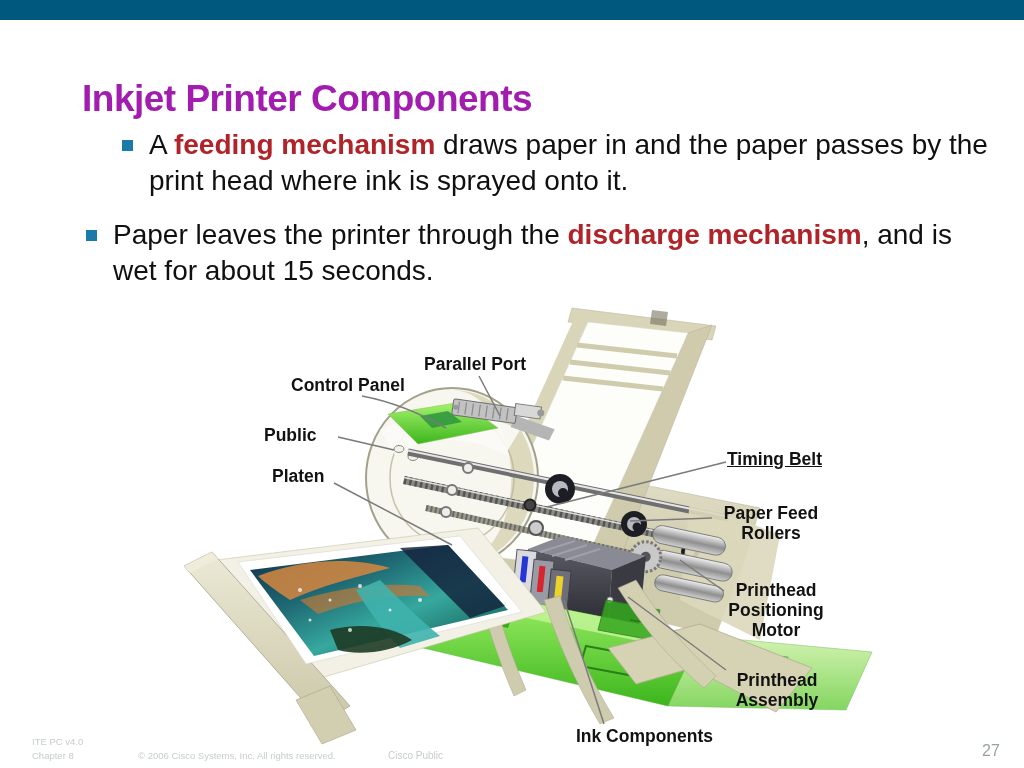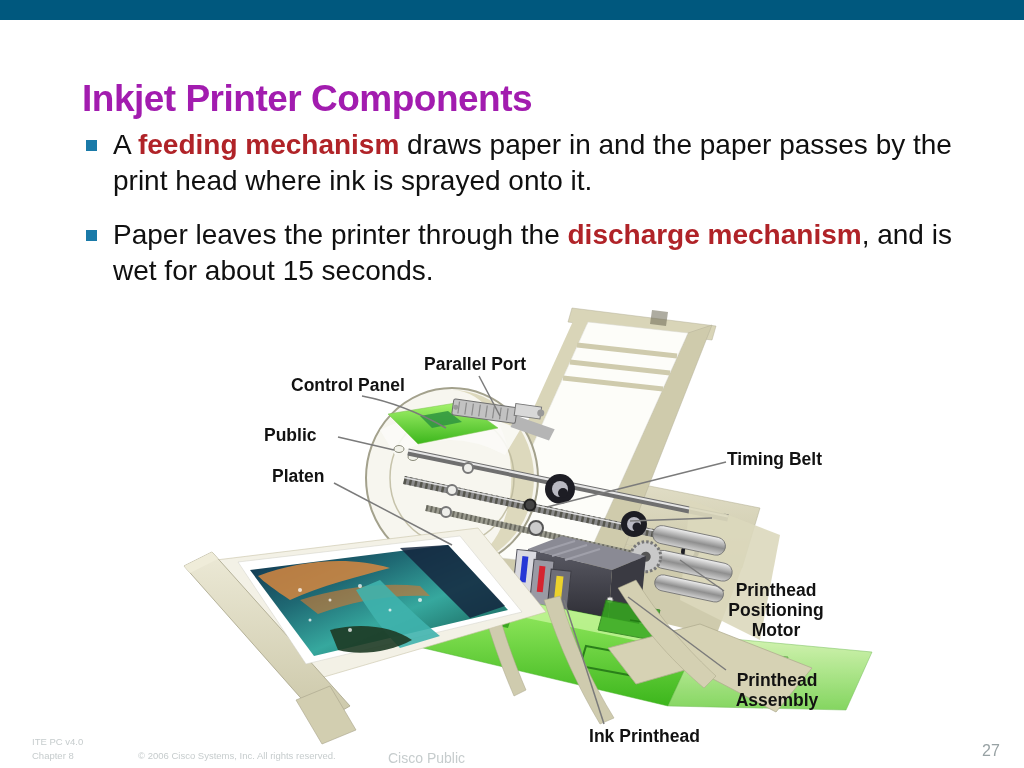--- a/index.html
+++ b/index.html
@@ -13,40 +13,40 @@
   
   .slide-title{
     position:absolute;left:82px;top:53px;
     font-size:37px;font-weight:bold;color:#a21caf;letter-spacing:-0.5px;
   }
   
   .bullet{position:absolute;left:113px;width:845px;
     font-size:28px;line-height:36px;color:#101010;}
   .bullet .em{color:#b02328;font-weight:bold;}
   .bullet-marker{position:absolute;left:-27px;top:13px;width:11px;height:11px;background:#1a7aa8;}
-  #bullet-1{top:127px;}
+  #bullet-1{top:127px;margin-left:36px;}
   #bullet-2{top:217px;}
   
   .diagram{position:absolute;left:0;top:0;width:1024px;height:768px;}
   .diagram svg{position:absolute;left:150px;top:295px;}
   .lbl{position:absolute;font-weight:bold;font-size:17.5px;line-height:20px;
        color:#121212;white-space:pre-line;}
   #lbl-parallel-port{left:424px;top:354px;}
   #lbl-control-panel{left:291px;top:375px;}
   #lbl-buttons{left:264px;top:425px;}
   #lbl-platen{left:272px;top:466px;}
-  #lbl-timing-belt{left:727px;top:449px;}
+  #lbl-timing-belt{left:727px;top:449px;text-decoration:underline;}
   #lbl-paper-feed-rollers{left:701px;top:503px;width:140px;text-align:center;}
   #lbl-printhead-positioning-motor{left:696px;top:580px;width:160px;text-align:center;}
   #lbl-printhead-assembly{left:697px;top:670px;width:160px;text-align:center;}
   #lbl-ink-cartridges{left:572px;top:726px;width:145px;text-align:center;}
   
   .footer-left{position:absolute;left:32px;top:735px;font-size:9.5px;line-height:14px;color:#c6cccd;}
   .footer-copyright{position:absolute;left:138px;top:750px;font-size:9.5px;color:#c6cccd;}
-  .footer-class{position:absolute;left:388px;top:750px;font-size:14px;color:#c6cccd;}
+  .footer-class{position:absolute;left:388px;top:750px;font-size:10px;color:#c6cccd;}
   .page-number{position:absolute;left:982px;top:742px;font-size:16px;color:#98a2a4;}
 </style>
 </head>
 <body>
 
 <div class="top-bar"></div>
 
 <h1 class="slide-title">Inkjet Printer Components</h1>
 
 <div class="bullet" id="bullet-1">
@@ -256,26 +256,28 @@
       <path d="M 726,670 L 628,597"></path>
       <path d="M 604,724 L 564,600"></path>
     </g>
   </svg>
 
   <div class="lbl" id="lbl-parallel-port">Parallel Port</div>
   <div class="lbl" id="lbl-control-panel">Control Panel</div>
   <div class="lbl" id="lbl-buttons">Public</div>
   <div class="lbl" id="lbl-platen">Platen</div>
   <div class="lbl" id="lbl-timing-belt">Timing Belt</div>
+  <div class="lbl" id="lbl-paper-feed-rollers">Paper Feed
+Rollers</div>
   <div class="lbl" id="lbl-printhead-positioning-motor">Printhead
 Positioning
 Motor</div>
   <div class="lbl" id="lbl-printhead-assembly">Printhead
 Assembly</div>
-  <div class="lbl" id="lbl-ink-cartridges">Ink Printhead</div>
+  <div class="lbl" id="lbl-ink-cartridges">Ink Components</div>
 </div>
 
 <div class="footer-left">
   <div>ITE PC v4.0</div>
   <div>Chapter 8</div>
 </div>
 <div class="footer-copyright">© 2006 Cisco Systems, Inc. All rights reserved.</div>
 <div class="footer-class">Cisco Public</div>
 <div class="page-number">27</div>
 

